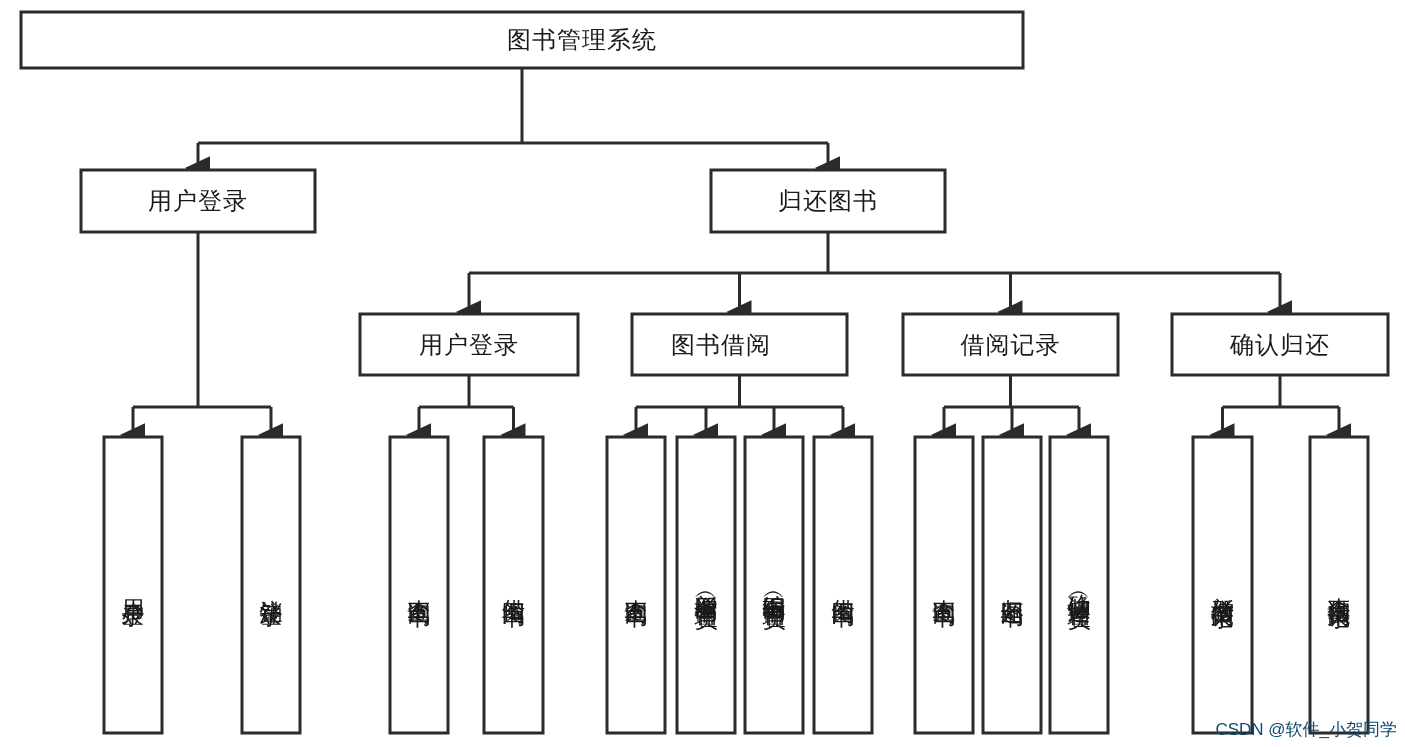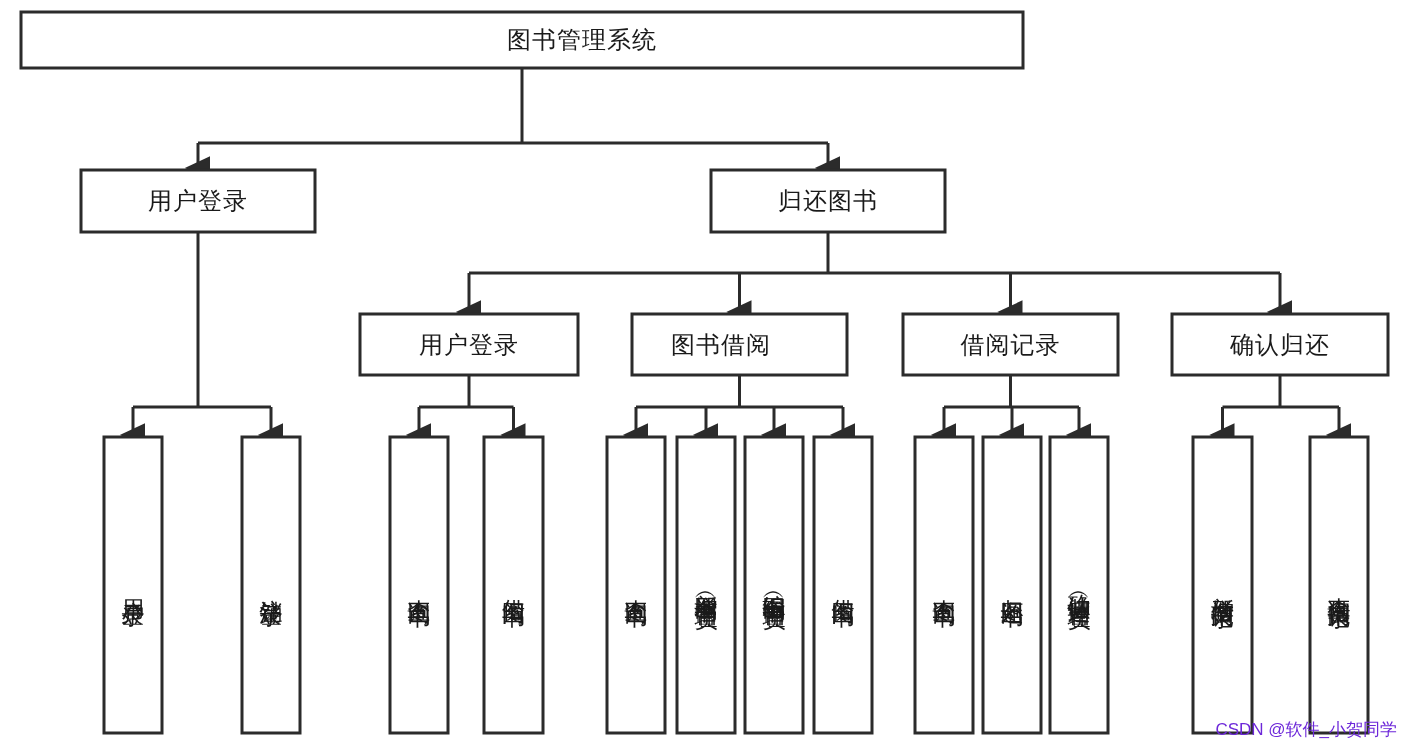--- a/index.html
+++ b/index.html
@@ -8,21 +8,21 @@
   svg#tree{position:absolute;left:0;top:0;width:1405px;height:747px;}
   .node-rect{fill:#ffffff;stroke:#2b2b2b;stroke-width:3;}
   .link{stroke:#2b2b2b;stroke-width:3;fill:none;}
   .vtext-box{position:absolute;display:flex;align-items:center;justify-content:center;
     writing-mode:vertical-rl;text-orientation:upright;
     font-family:"Liberation Sans","DejaVu Sans",sans-serif;font-size:23px;color:#1a1a1a;
     letter-spacing:2px;line-height:1;pointer-events:none;}
   .htext-box{position:absolute;display:flex;align-items:center;justify-content:center;
     font-family:"Liberation Sans","DejaVu Sans",sans-serif;font-size:24px;color:#1a1a1a;
     letter-spacing:1px;pointer-events:none;}
-  #watermark{position:absolute;right:8px;bottom:6px;font-size:17px;color:#6d28d9;
+  #watermark{position:absolute;right:8px;bottom:6px;font-size:17px;color:#0c4a6e;
     font-family:"Liberation Sans","DejaVu Sans",sans-serif;white-space:nowrap;}
 </style>
 </head>
 <body>
 
 <div id="canvas">
 
   <svg id="tree" viewBox="0 0 1405 747">
     <defs>
       <marker id="arrow" markerWidth="9" markerHeight="9" refX="4.5" refY="4.4" orient="auto" markerUnits="strokeWidth">

